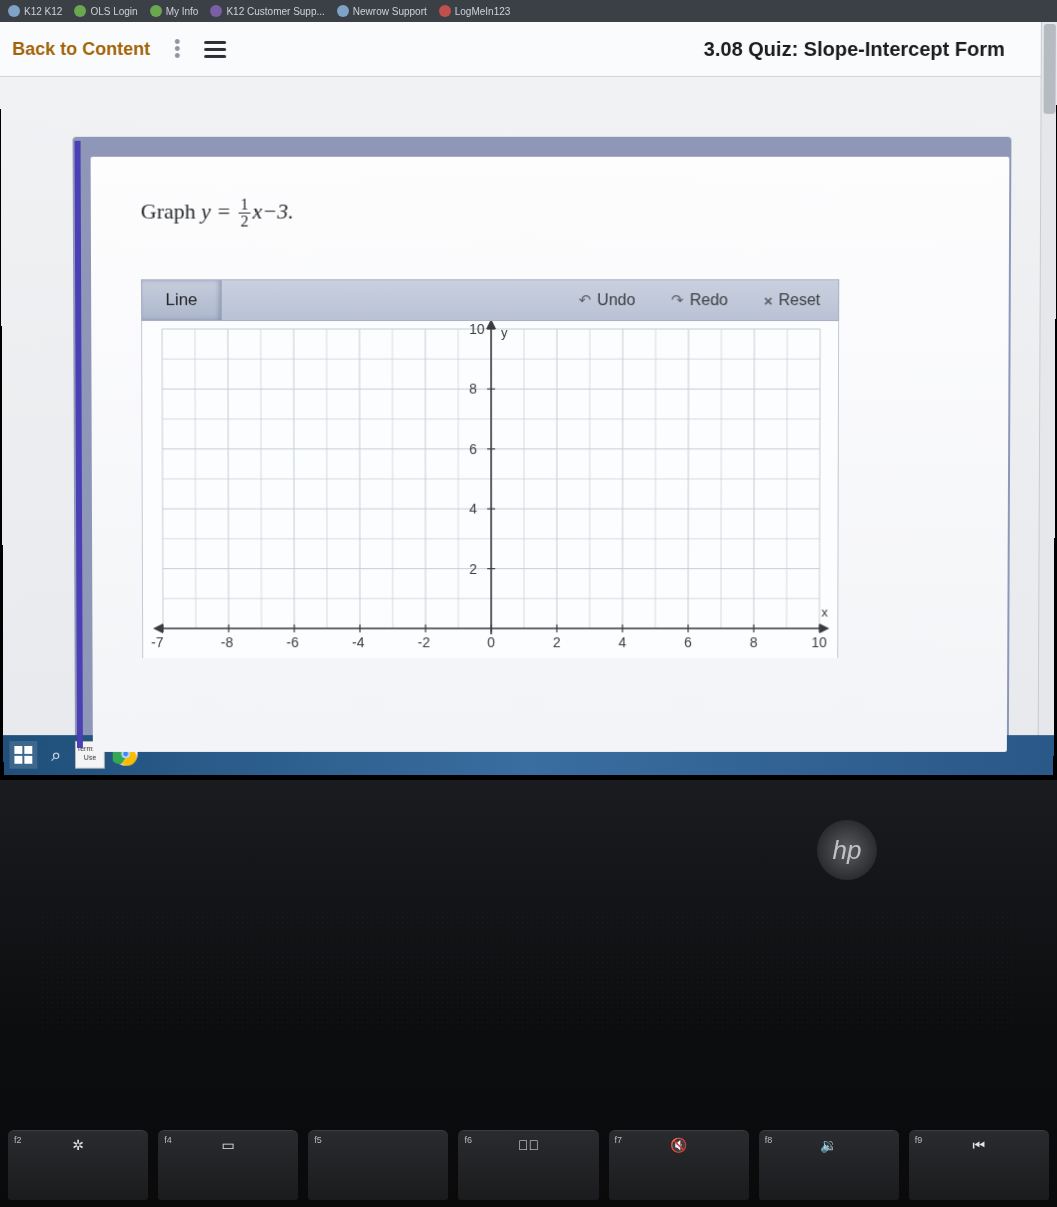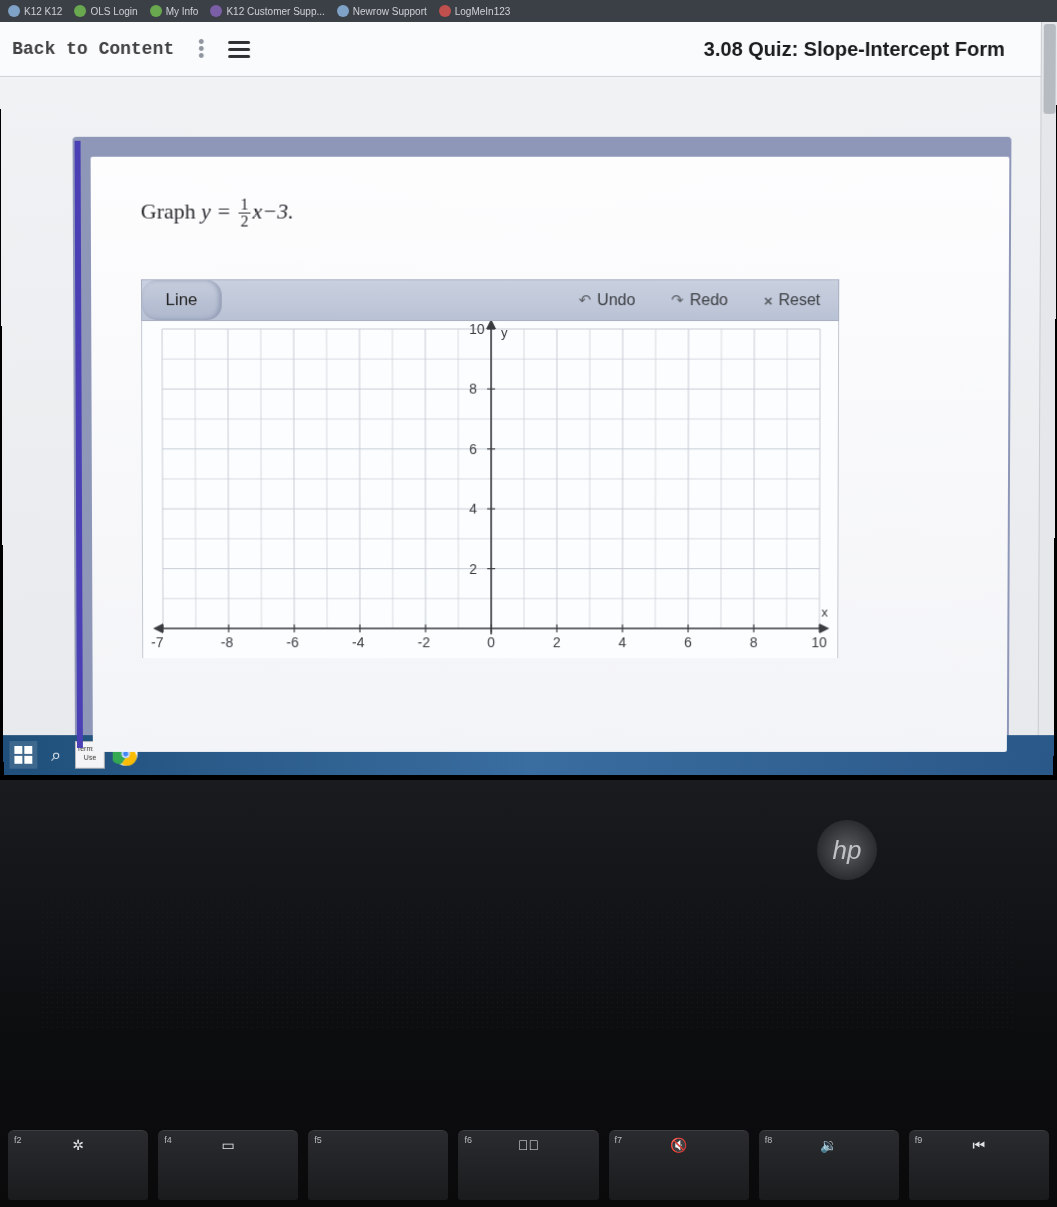--- a/index.html
+++ b/index.html
@@ -51,24 +51,23 @@
   .topnav {
     height: 55px;
     background: #fafbfc;
     border-bottom: 1px solid #d0d2d8;
     display: flex;
     align-items: center;
     padding: 0 12px;
     gap: 24px;
   }
   .back-link {
-    color: #404040;
+    color: #a16207;
     font-size: 18px;
     font-weight: bold;
-    font-family: Liberation Mono, monospace;
   }
   .topnav .dots {
     color: #9096a0;
     font-size: 18px;
     line-height: 6px;
     display: flex;
     flex-direction: column;
     gap: 1px;
   }
   .topnav .dots span { display:block; }
@@ -172,21 +171,20 @@
     width: 80px;
     height: 100%;
     background: linear-gradient(180deg, #c6cedd 0%, #adb7cc 100%);
     border-right: 1px solid #9aa3b8;
     box-shadow: inset -2px 0 4px rgba(70,80,120,0.35);
     display: flex;
     align-items: center;
     justify-content: center;
     font-size: 17px;
     color: #222;
-    border-radius: 15px;
   }
   .tool-spacer { flex: 1; }
   .tool-btn {
     display: flex;
     align-items: center;
     gap: 6px;
     padding: 0 18px;
     font-size: 16px;
     color: #3a3c40;
     height: 100%;

